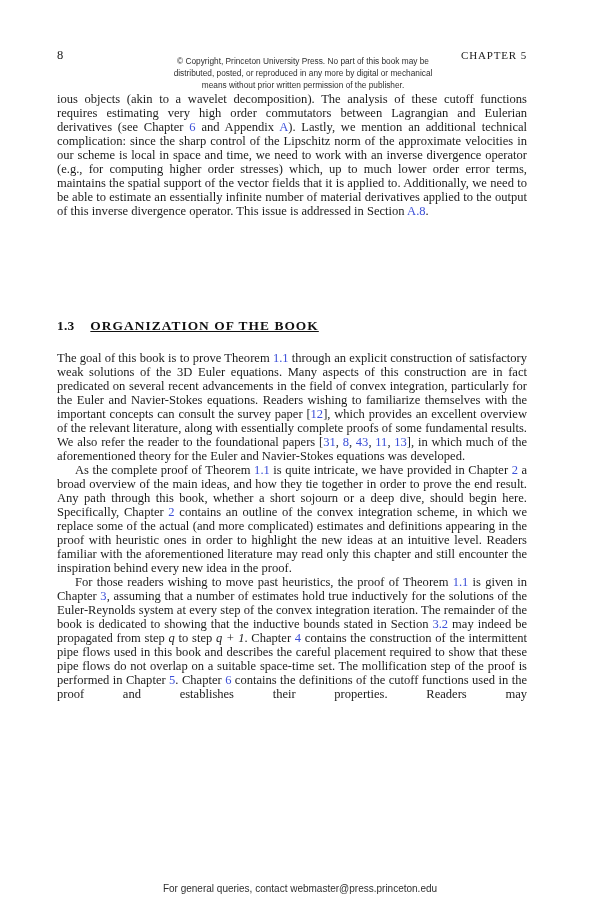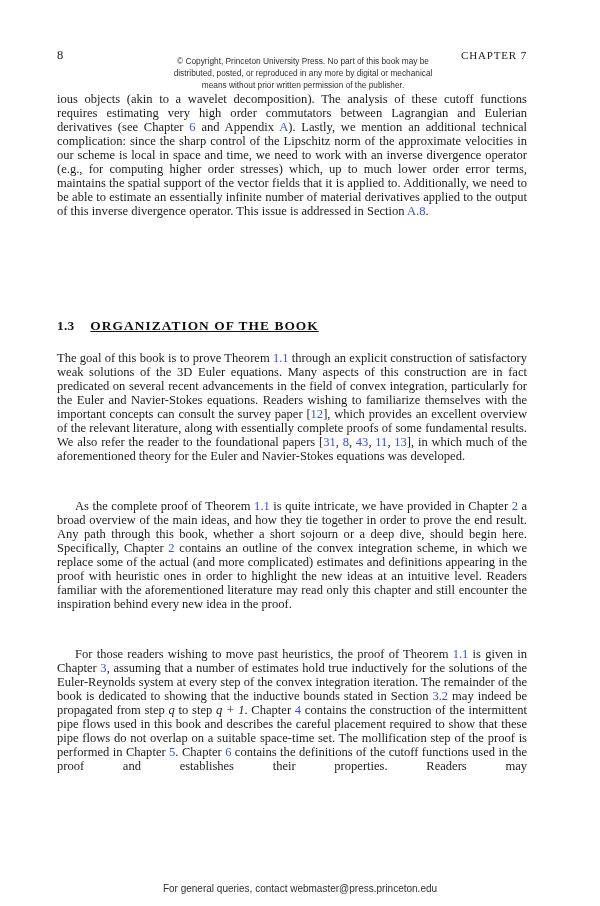--- a/index.html
+++ b/index.html
@@ -73,21 +73,21 @@
   p.para {
     margin: 0;
     font-size: 12.55px;
     line-height: 14px;
     text-align: justify;
     text-justify: inter-word;
     -webkit-hyphens: none;
     hyphens: none;
     color: #1b1b1b;
   }
-  p.para.indent { text-indent: 18px; margin-top: 36px; }
+  p.para.indent { text-indent: 18px; }
 
   
   .para .filler {
     display: inline-block;
     width: 100%;
     height: 0;
   }
 
   a.ref {
     color: #3b4fd8;
@@ -136,21 +136,21 @@
 <div class="page">
 
   <div class="copyright">
     <div>© Copyright, Princeton University Press. No part of this book may be</div>
     <div>distributed, posted, or reproduced in any more by digital or mechanical</div>
     <div>means without prior written permission of the publisher.</div>
   </div>
 
   <div class="runhead">
     <span class="folio">8</span>
-    <span class="runhead-title">CHAPTER 7</span>
+    <span class="runhead-title">CHAPTER 5</span>
   </div>
 
   <div class="column">
     <p class="para"><span>ious objects (akin to a wavelet decomposition). The analysis of these cutoff functions requires estimating very high order commutators between Lagrangian and Eulerian derivatives (see Chapter </span><a class="ref" href="#">6</a><span> and Appendix </span><a class="ref" href="#">A</a><span>). Lastly, we mention an additional technical complication: since the sharp control of the Lipschitz norm of the approximate velocities in our scheme is local in space and time, we need to work with an inverse divergence operator (e.g., for computing higher order stresses) which, up to much lower order error terms, maintains the spatial support of the vector fields that it is applied to. Additionally, we need to be able to estimate an essentially infinite number of material derivatives applied to the output of this inverse divergence operator. This issue is addressed in Section </span><a class="ref" href="#">A.8</a><span>.</span></p>
   </div>
 
   <div class="section-heading">
     <span class="num">1.3</span><span class="title">ORGANIZATION OF THE BOOK</span>
   </div>
 

